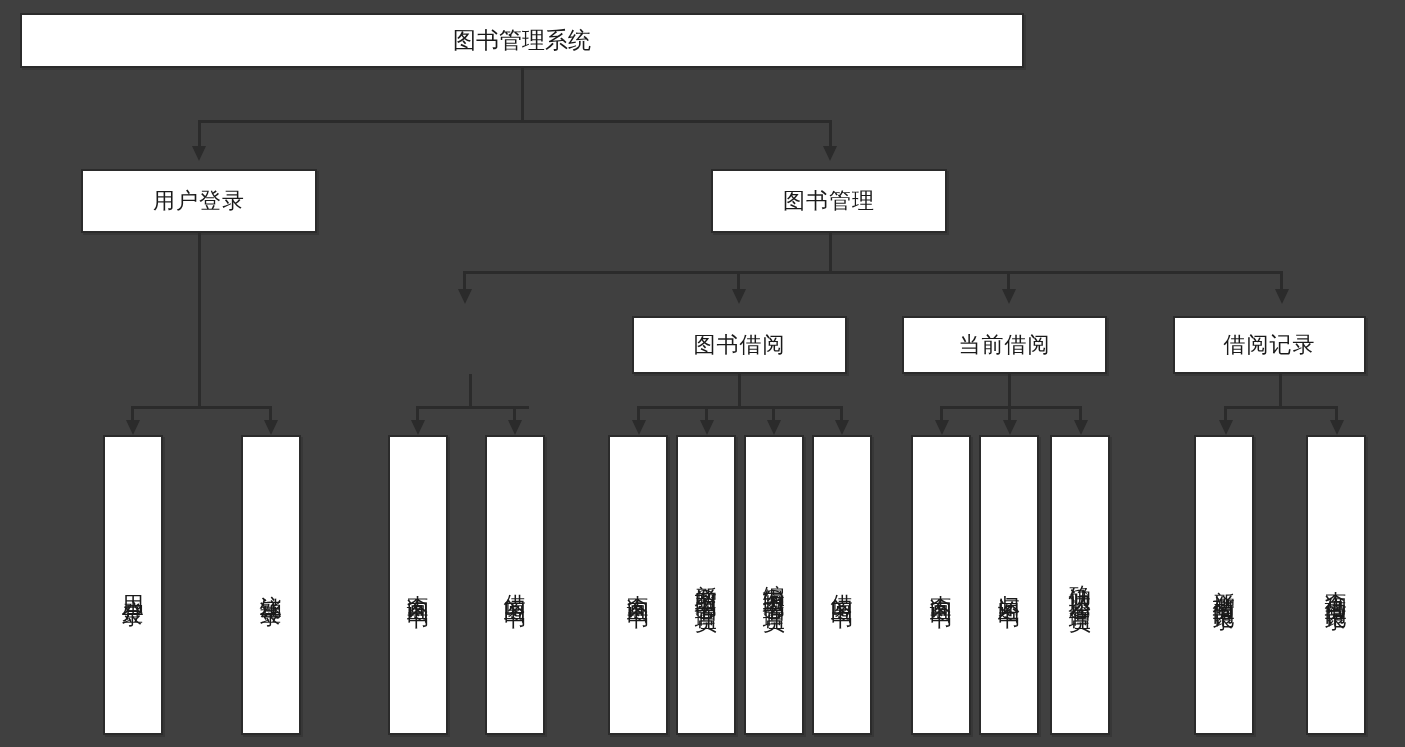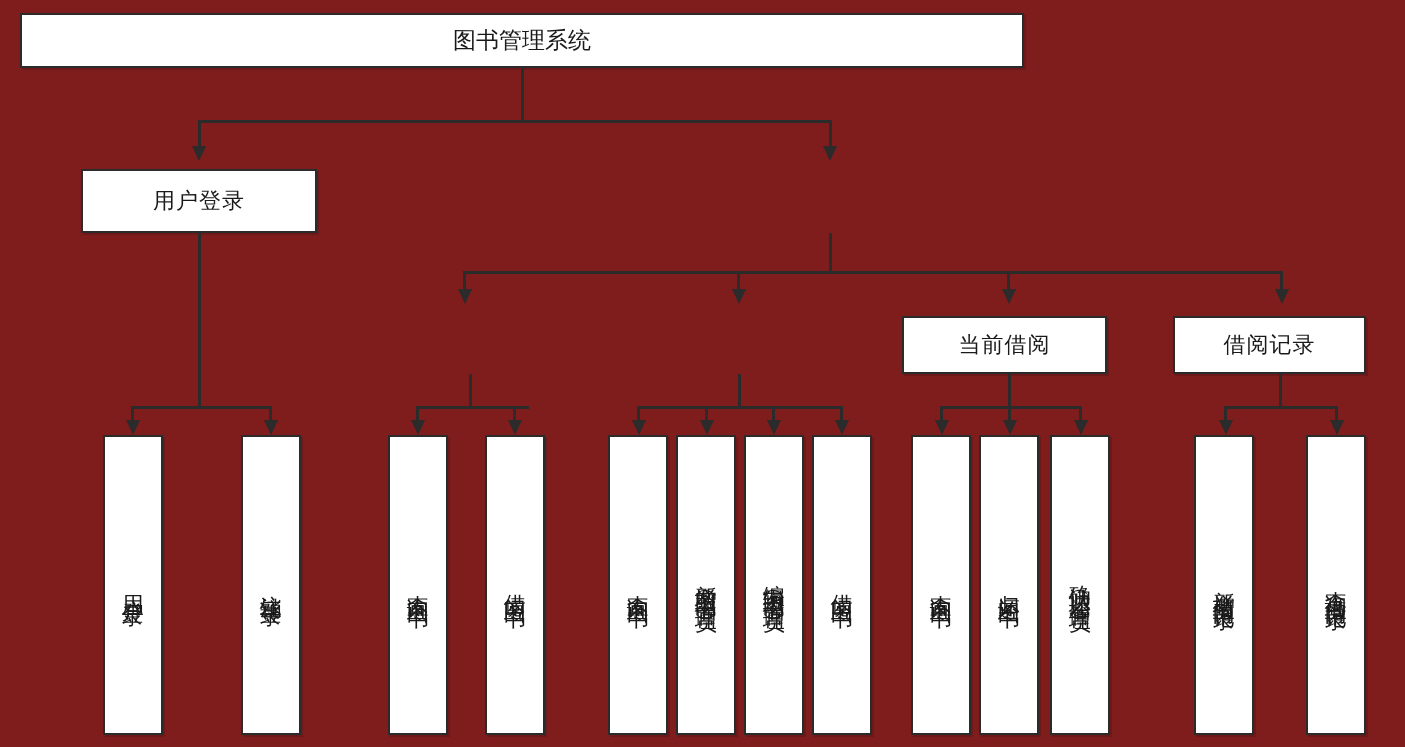--- a/index.html
+++ b/index.html
@@ -8,21 +8,21 @@
     padding: 0;
     background: #ffffff;
   }
   body {
     font-family: "DejaVu Sans", "Liberation Sans", sans-serif;
   }
   #canvas {
     position: relative;
     width: 1405px;
     height: 747px;
-    background: #7f1d1d;
+    background: #404040;
     overflow: hidden;
   }
   
   .node {
     position: absolute;
     box-sizing: border-box;
     border: 2.5px solid #2b2b2b;
     background: #ffffff;
     display: flex;
     align-items: center;
@@ -92,39 +92,45 @@
 
   <div class="conn hline" style="left:198px; top:120px; width:634px; height:2.5px;"></div>
   <div class="conn vline" style="left:198px; top:120px; width:2.5px; height:28px;"></div>
   <div class="conn vline" style="left:829px; top:120px; width:2.5px; height:28px;"></div>
   <div class="arrow" style="left:192px; top:146px;"></div>
   <div class="arrow" style="left:823px; top:146px;"></div>
 
   <div class="node horiz" style="left:81px; top:169px; width:236px; height:64px;">
     <span>用户登录</span>
   </div>
+  <div class="node horiz" style="left:711px; top:169px; width:236px; height:64px;">
+    <span>图书管理</span>
+  </div>
 
   <div class="conn vline" style="left:198px; top:233px; width:2.5px; height:173px;"></div>
   <div class="conn hline" style="left:131px; top:406px; width:140px; height:2.5px;"></div>
   <div class="conn vline" style="left:131px; top:406px; width:2.5px; height:16px;"></div>
   <div class="conn vline" style="left:269px; top:406px; width:2.5px; height:16px;"></div>
   <div class="arrow" style="left:126px; top:420px;"></div>
   <div class="arrow" style="left:264px; top:420px;"></div>
 
   <div class="conn vline" style="left:829px; top:233px; width:2.5px; height:38px;"></div>
   <div class="conn hline" style="left:463px; top:271px; width:820px; height:2.5px;"></div>
   <div class="conn vline" style="left:463px; top:271px; width:2.5px; height:20px;"></div>
   <div class="conn vline" style="left:737px; top:271px; width:2.5px; height:20px;"></div>
   <div class="conn vline" style="left:1007px; top:271px; width:2.5px; height:20px;"></div>
   <div class="conn vline" style="left:1280px; top:271px; width:2.5px; height:20px;"></div>
   <div class="arrow" style="left:458px; top:289px;"></div>
   <div class="arrow" style="left:732px; top:289px;"></div>
   <div class="arrow" style="left:1002px; top:289px;"></div>
   <div class="arrow" style="left:1275px; top:289px;"></div>
 
+  <div class="node horiz" style="left:632px; top:316px; width:215px; height:58px;">
+    <span>图书借阅</span>
+  </div>
   <div class="node horiz" style="left:902px; top:316px; width:205px; height:58px;">
     <span>当前借阅</span>
   </div>
   <div class="node horiz" style="left:1173px; top:316px; width:193px; height:58px;">
     <span>借阅记录</span>
   </div>
 
   <div class="conn vline" style="left:469px; top:374px; width:2.5px; height:32px;"></div>
   <div class="conn hline" style="left:416px; top:406px; width:113px; height:2.5px;"></div>
   <div class="conn vline" style="left:416px; top:406px; width:2.5px; height:16px;"></div>

